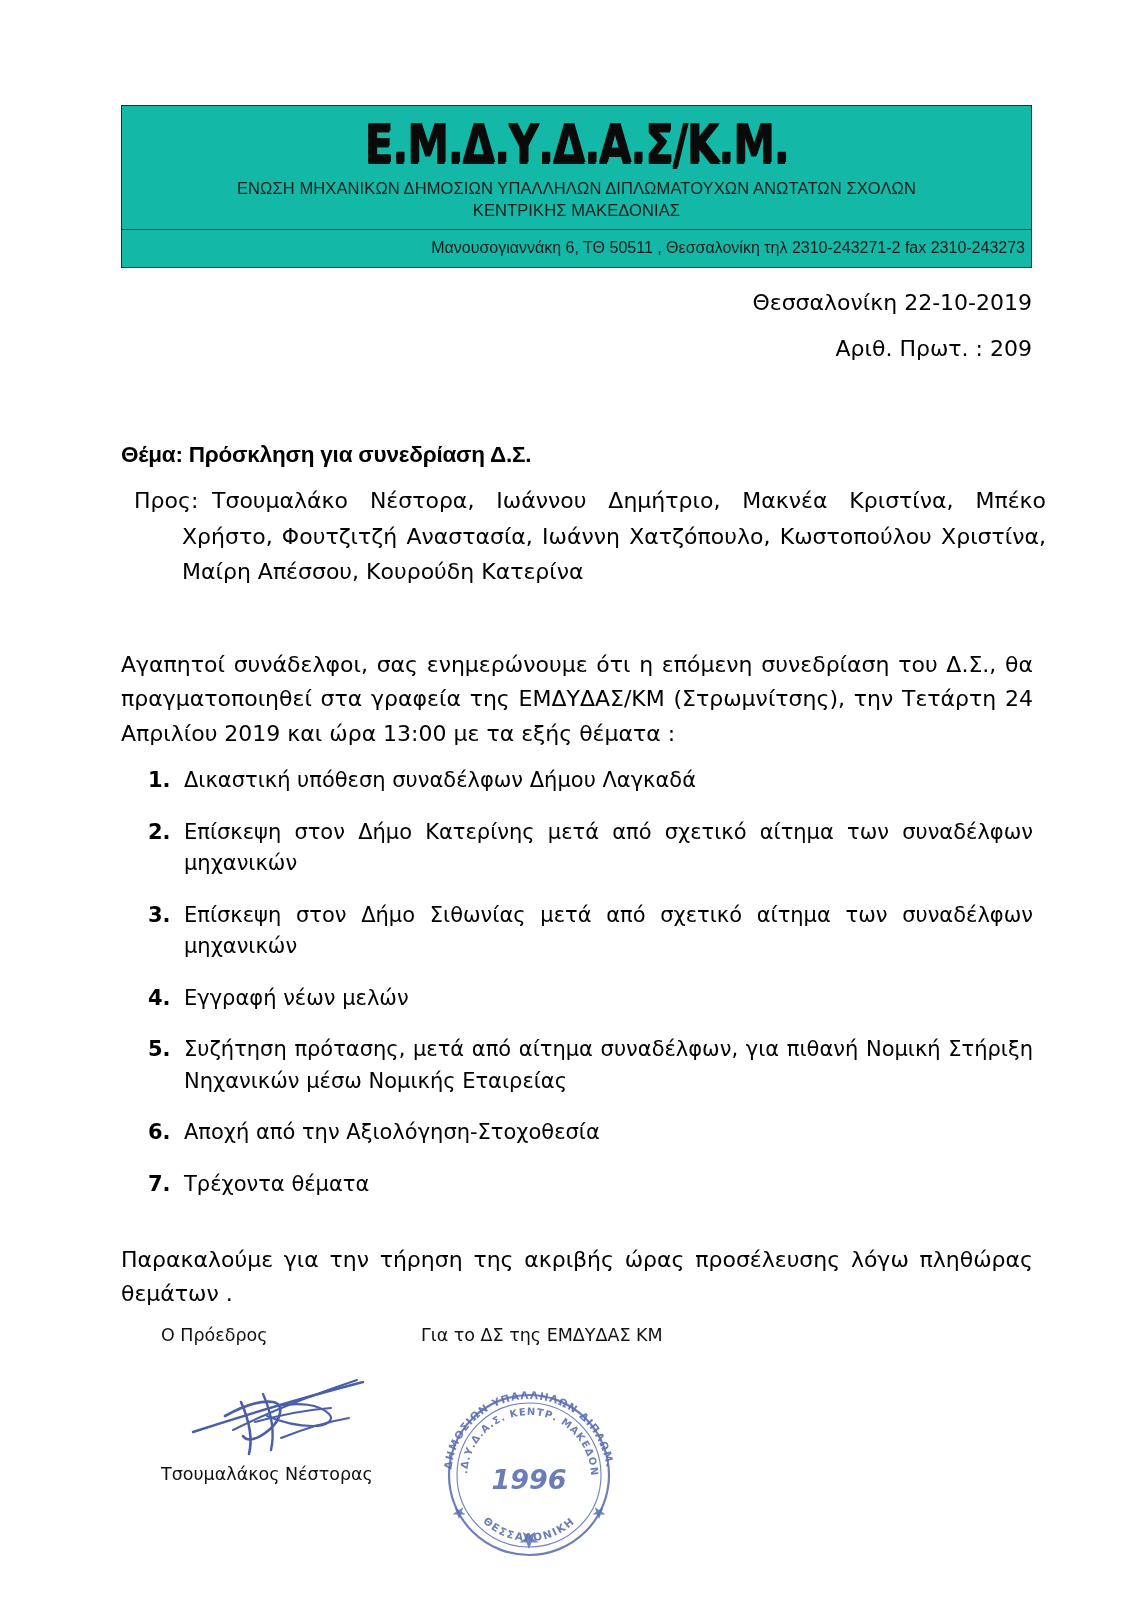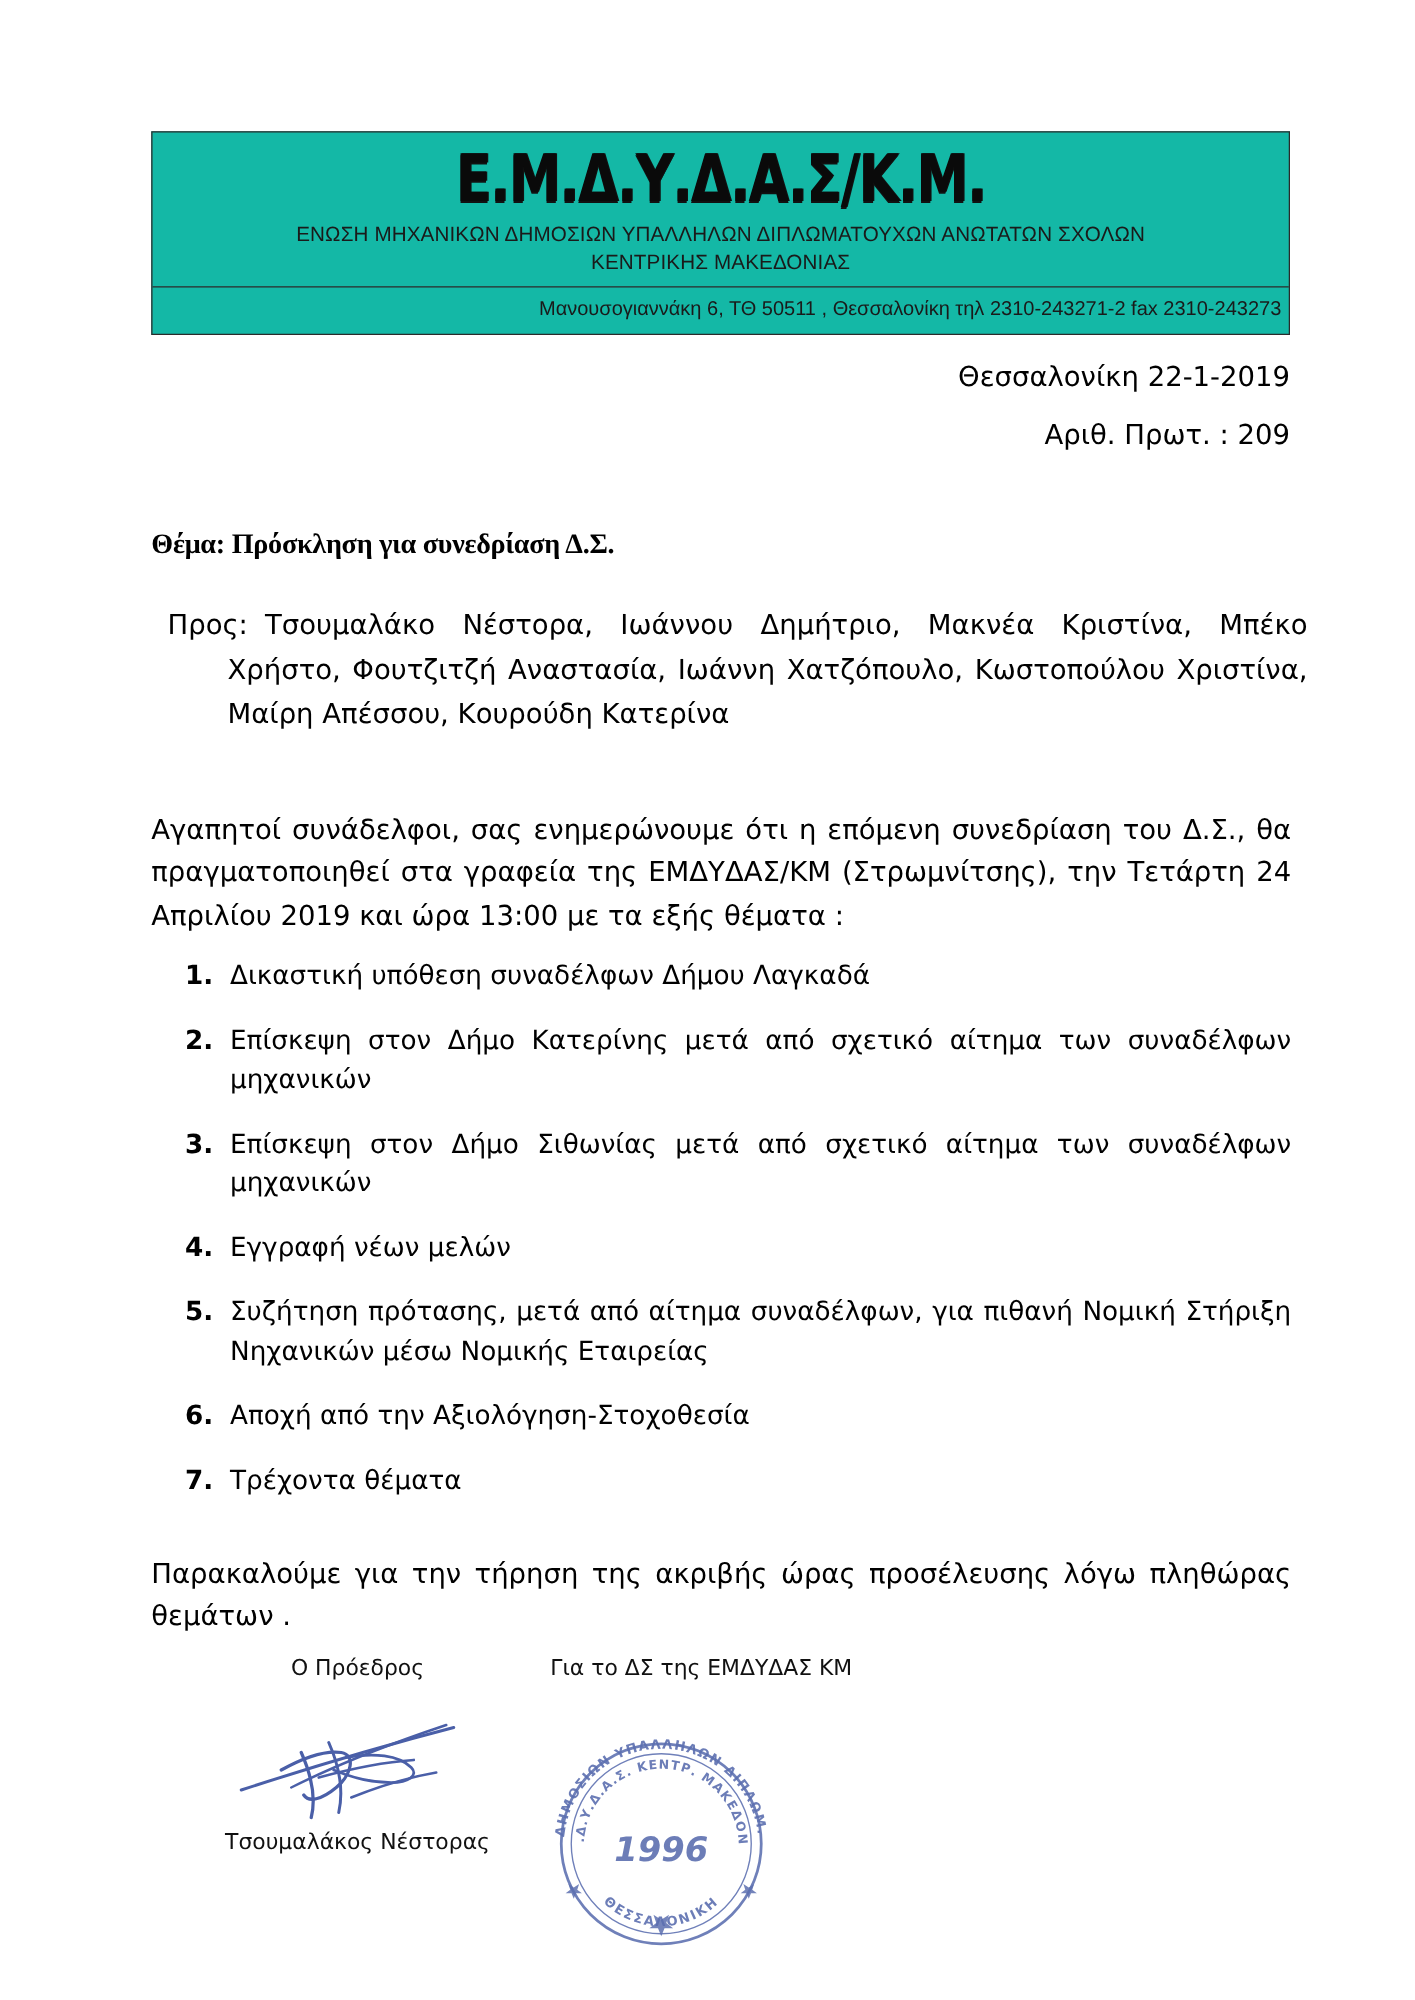--- a/index.html
+++ b/index.html
@@ -100,22 +100,22 @@
     font-family: "DejaVu Sans", sans-serif;
     font-size: 22px;
     color: #000;
   }
   .datebox .line { line-height: 1.0; margin-bottom: 24px; }
 
   
   .subject {
     position: absolute;
     left: 121px;
-    top: 422px;
-    font-family: Liberation Serif, serif;
+    top: 442px;
+    font-family: Liberation Sans, sans-serif;
     font-weight: bold;
     font-size: 22.5px;
     color: #000;
     letter-spacing: -0.2px;
   }
 
   
   .recipients {
     position: absolute;
     left: 134px;
@@ -198,21 +198,21 @@
   
   .sig-area {
     position: absolute;
     left: 121px;
     top: 1325px;
     width: 912px;
     height: 230px;
   }
   .sig-col {
     position: absolute;
-    text-align: center;
+    text-align: left;
     font-family: "DejaVu Sans", sans-serif;
     font-size: 17.5px;
     color: #111;
   }
   .sig-col.c1 { left: 40px;  width: 250px; }
   .sig-col.c2 { left: 300px; width: 280px; }
   .sig-col.c3 { left: 590px; width: 300px; }
   .sig-title { line-height: 1.2; }
   .sig-graphic {
     position: relative;
@@ -243,21 +243,21 @@
       <div class="lh-logo">Ε.Μ.Δ.Υ.Δ.Α.Σ/Κ.Μ.</div>
       <div class="lh-name1">ΕΝΩΣΗ ΜΗΧΑΝΙΚΩΝ ΔΗΜΟΣΙΩΝ ΥΠΑΛΛΗΛΩΝ ΔΙΠΛΩΜΑΤΟΥΧΩΝ ΑΝΩΤΑΤΩΝ ΣΧΟΛΩΝ</div>
       <div class="lh-name2">ΚΕΝΤΡΙΚΗΣ ΜΑΚΕΔΟΝΙΑΣ</div>
     </div>
     <div class="lh-bottom">
       <div class="lh-address">Μανουσογιαννάκη 6, ΤΘ 50511 , Θεσσαλονίκη τηλ 2310-243271-2 fax 2310-243273</div>
     </div>
   </div>
 
   <div class="datebox">
-    <div class="line">Θεσσαλονίκη 22-1-2019</div>
+    <div class="line">Θεσσαλονίκη 22-10-2019</div>
     <div class="line">Αριθ. Πρωτ. : 209</div>
   </div>
 
   <div class="subject">Θέμα: Πρόσκληση για συνεδρίαση Δ.Σ.</div>
 
   <div class="recipients">
     <span class="lbl">Προς:</span>
     <div class="body">Τσουμαλάκο Νέστορα, Ιωάννου Δημήτριο, Μακνέα Κριστίνα, Μπέκο Χρήστο, Φουτζιτζή Αναστασία, Ιωάννη Χατζόπουλο, Κωστοπούλου Χριστίνα, Μαίρη Απέσσου, Κουρούδη Κατερίνα</div>
   </div>
 

